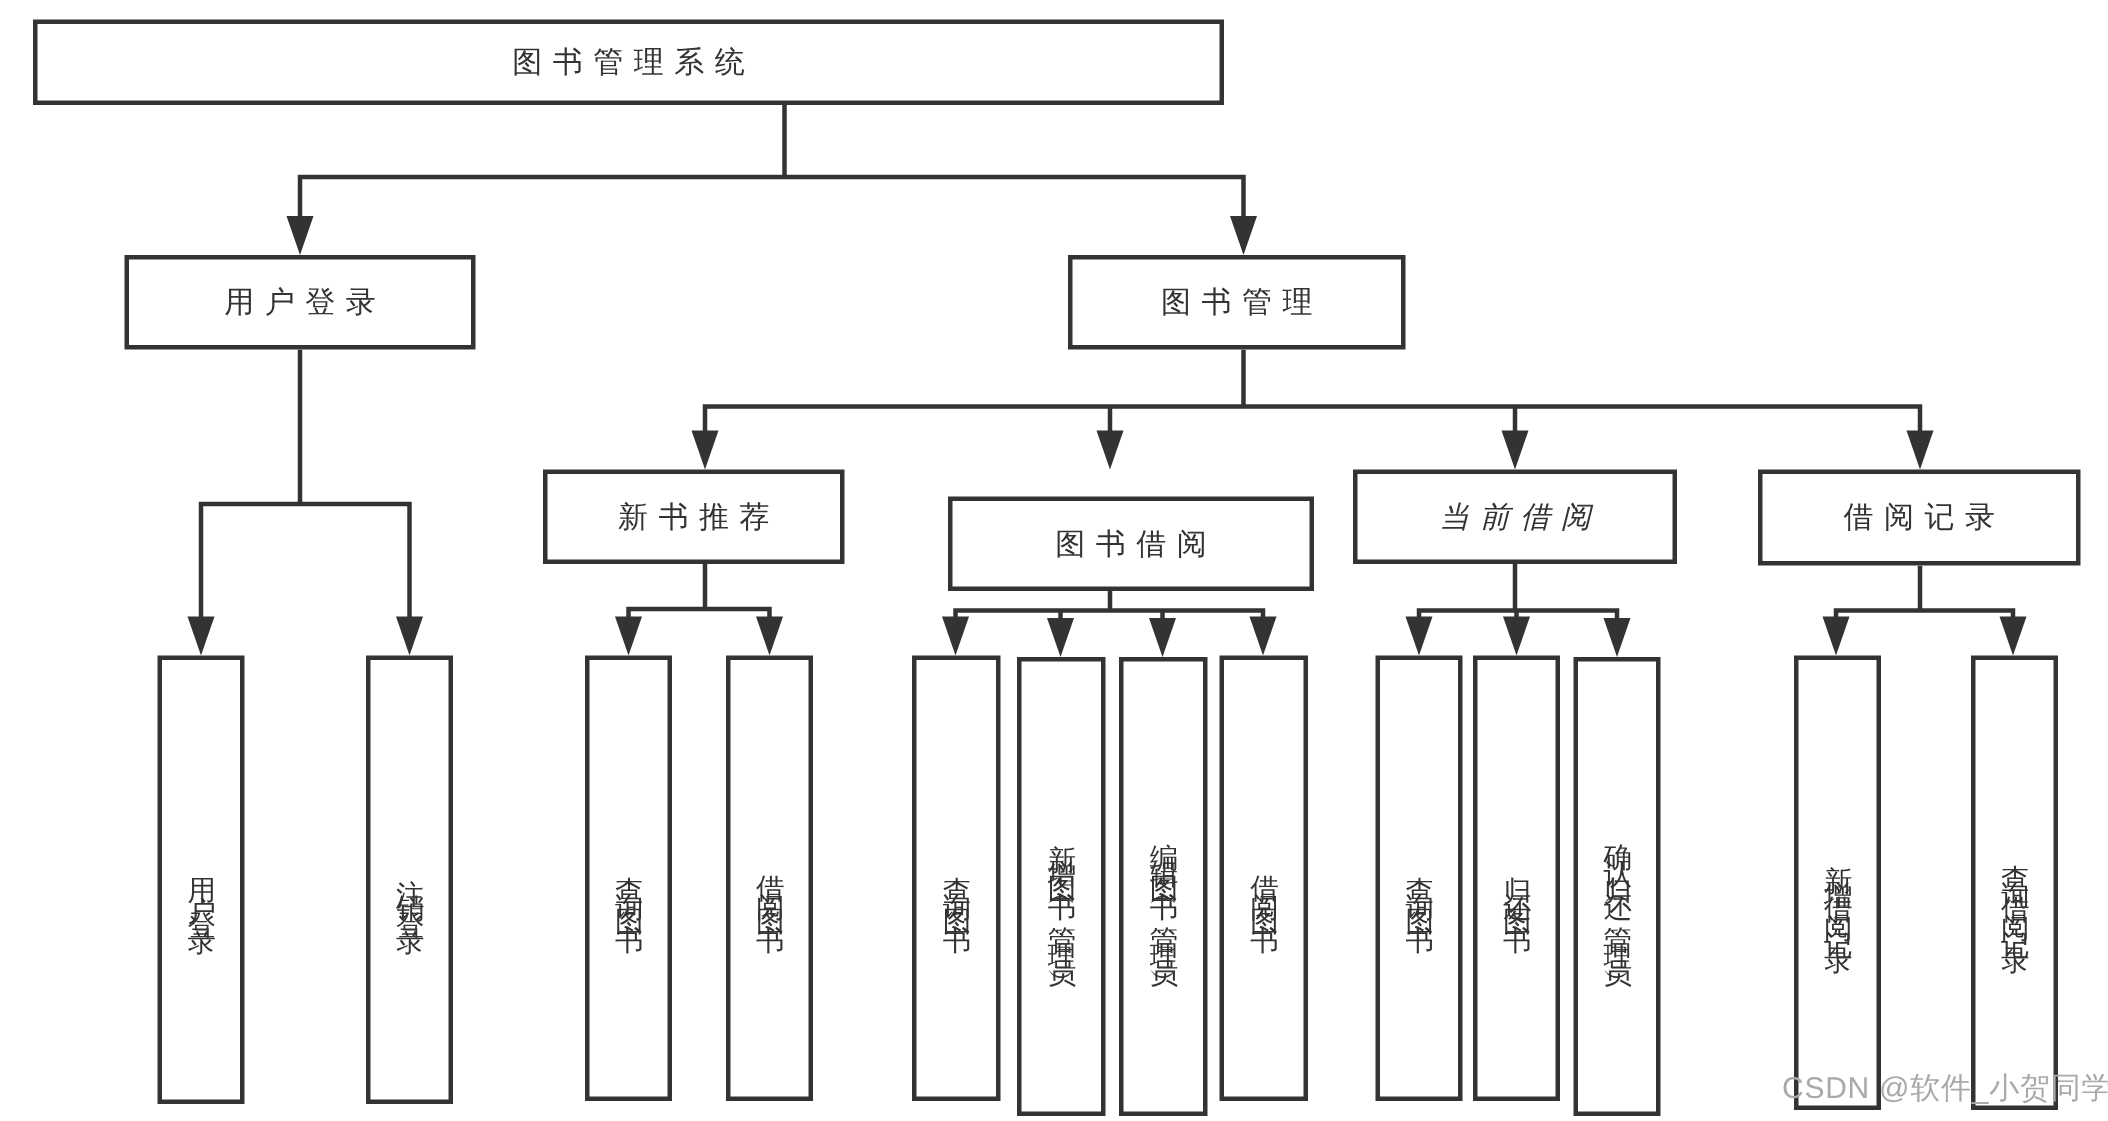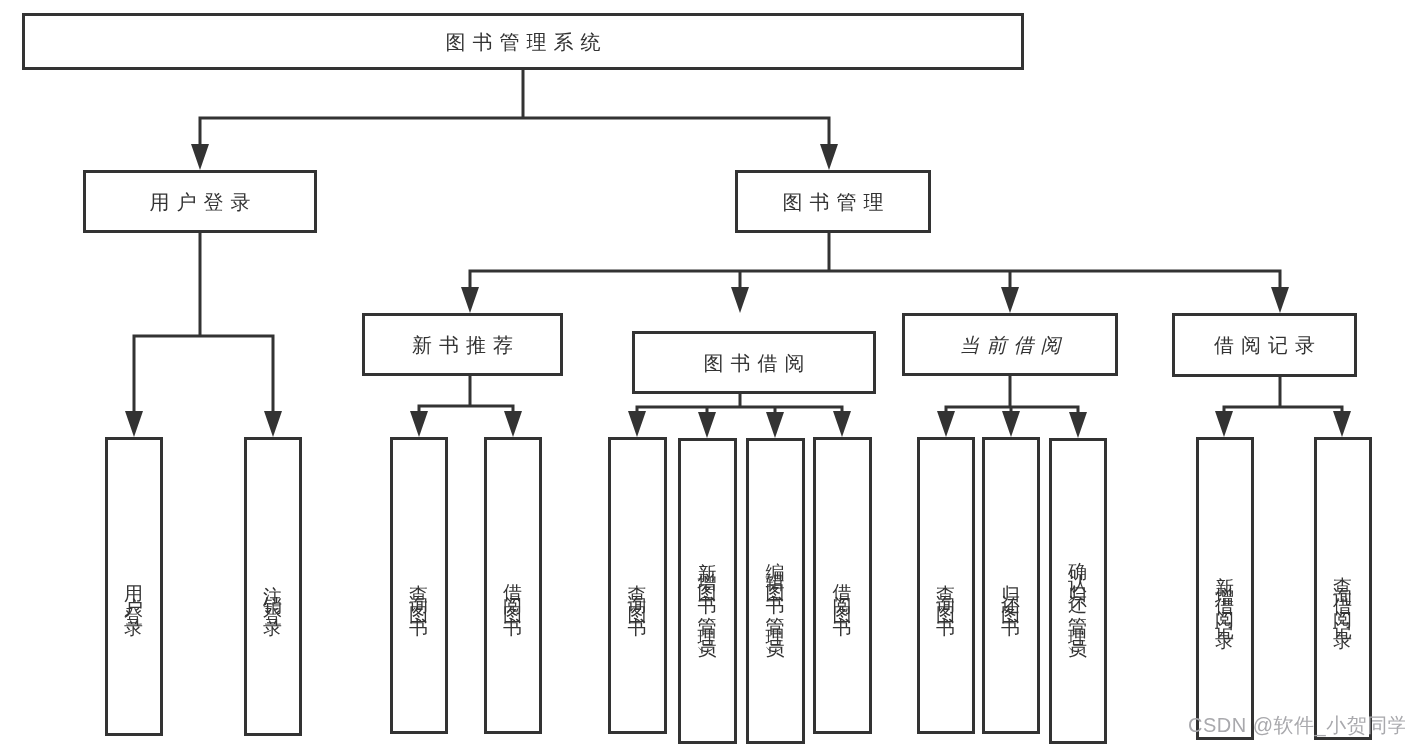--- a/index.html
+++ b/index.html
@@ -89,41 +89,41 @@
     <path d="M766 412 L784 412 L775 438 Z"></path>
     <path d="M833 411 L851 411 L842 437 Z"></path>
     <path d="M937 411 L955 411 L946 437 Z"></path>
     <path d="M1002 411 L1020 411 L1011 437 Z"></path>
     <path d="M1069 412 L1087 412 L1078 438 Z"></path>
     <path d="M1215 411 L1233 411 L1224 437 Z"></path>
     <path d="M1333 411 L1351 411 L1342 437 Z"></path>
   </g>
 </svg>
 
-<div class="node h" style="left:22px; top:13px; width:1002px; height:57px;">
+<div class="node h" style="left:22px; top:13px; width:794px; height:57px;">
   <span class="label">图书管理系统</span>
 </div>
 
 <div class="node h" style="left:83px; top:170px; width:234px; height:63px;">
   <span class="label">用户登录</span>
 </div>
-<div class="node h" style="left:735px; top:170px; width:196px; height:63px;">
+<div class="node h" style="left:712px; top:170px; width:225px; height:63px;">
   <span class="label">图书管理</span>
 </div>
 
 <div class="node h" style="left:362px; top:313px; width:201px; height:63px;">
   <span class="label">新书推荐</span>
 </div>
 <div class="node h" style="left:632px; top:331px; width:244px; height:63px;">
   <span class="label">图书借阅</span>
 </div>
 <div class="node h" style="left:902px; top:313px; width:216px; height:63px;font-style:italic;">
   <span class="label">当前借阅</span>
 </div>
-<div class="node h" style="left:1172px; top:313px; width:185px; height:64px;">
+<div class="node h" style="left:1172px; top:313px; width:215px; height:64px;">
   <span class="label">借阅记录</span>
 </div>
 
 <div class="node v" style="left:105px; top:437px; width:58px; height:299px;">
   <span class="label">用户登录</span>
 </div>
 <div class="node v" style="left:244px; top:437px; width:58px; height:299px;">
   <span class="label">注销登录</span>
 </div>
 

